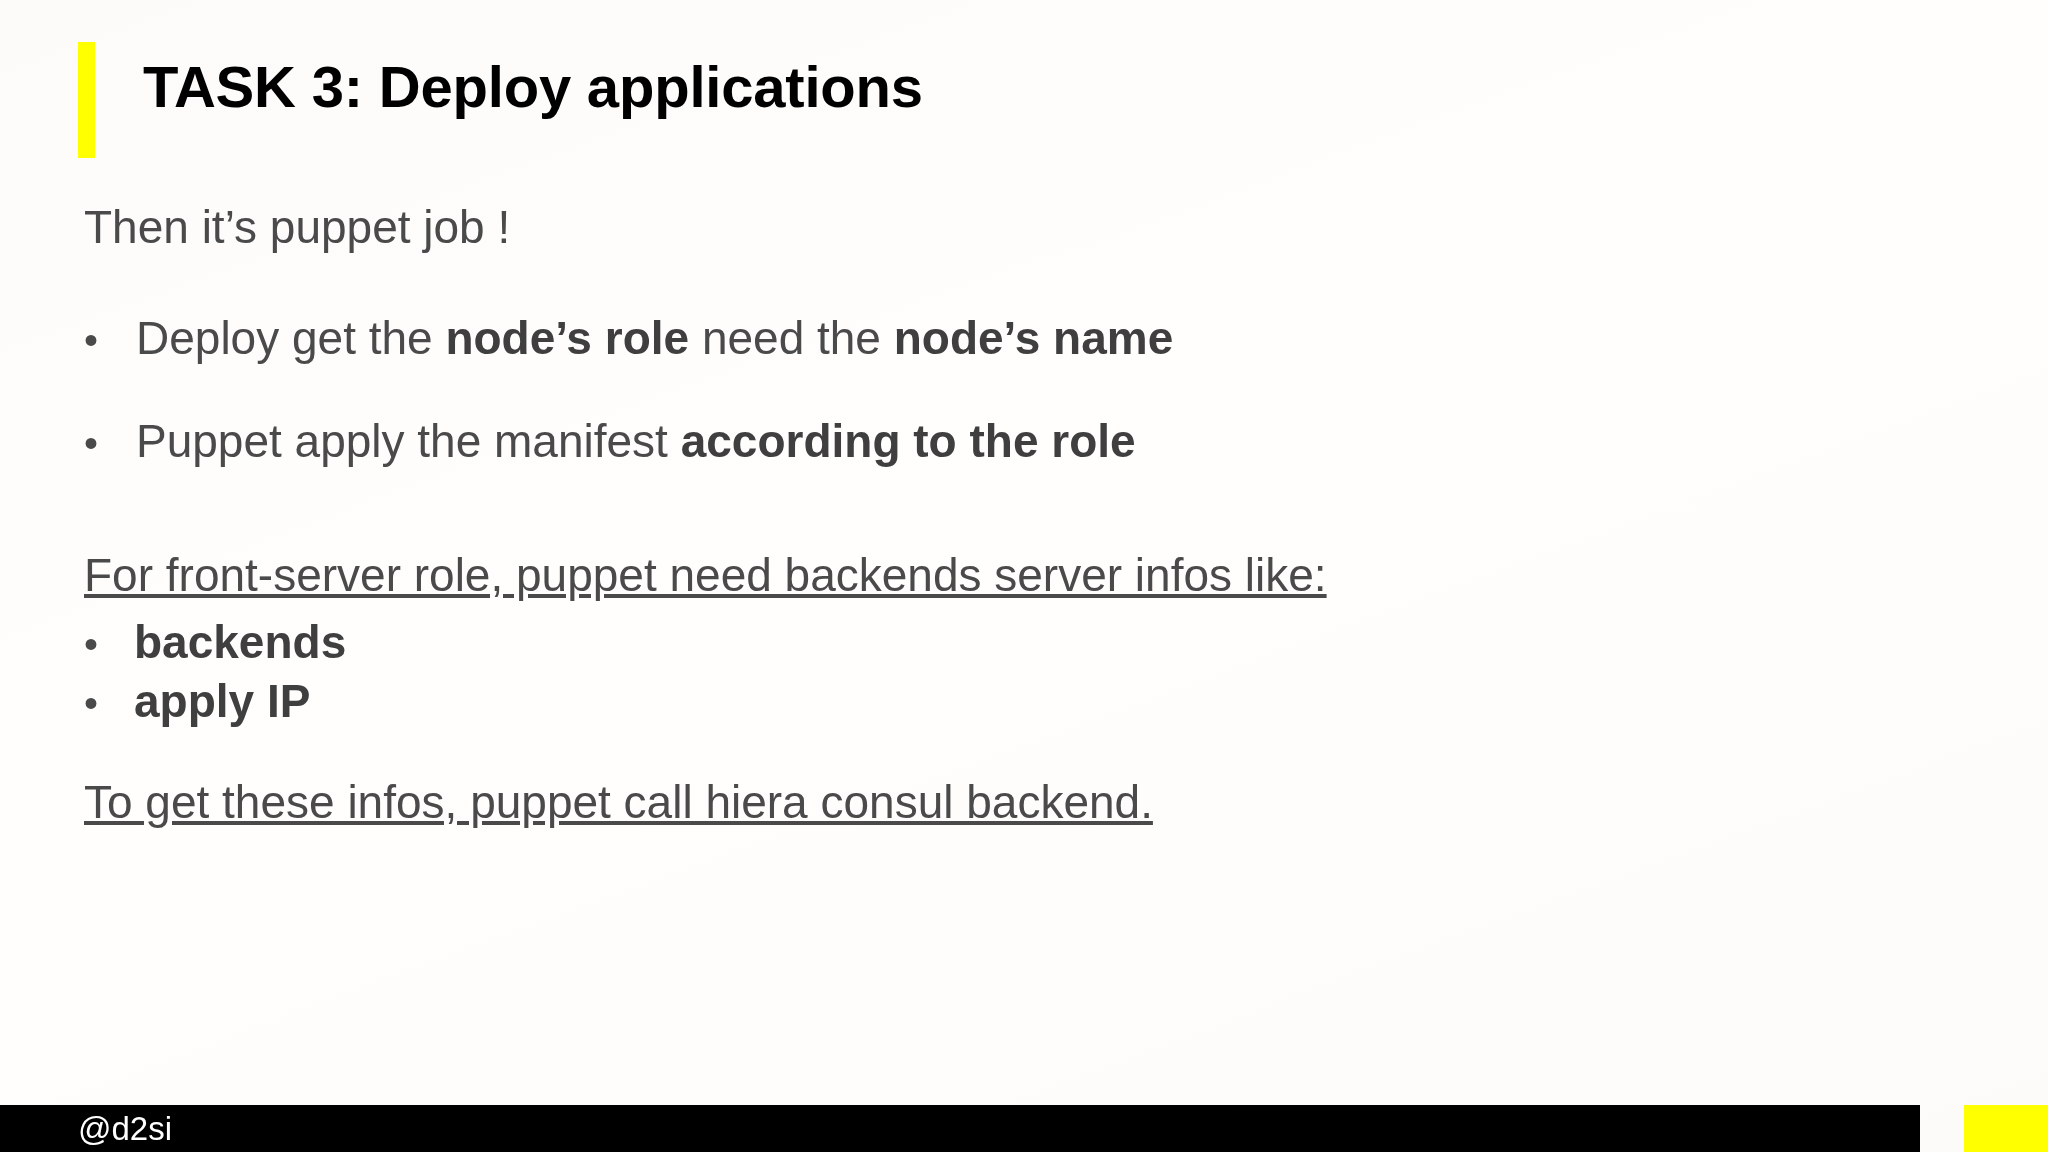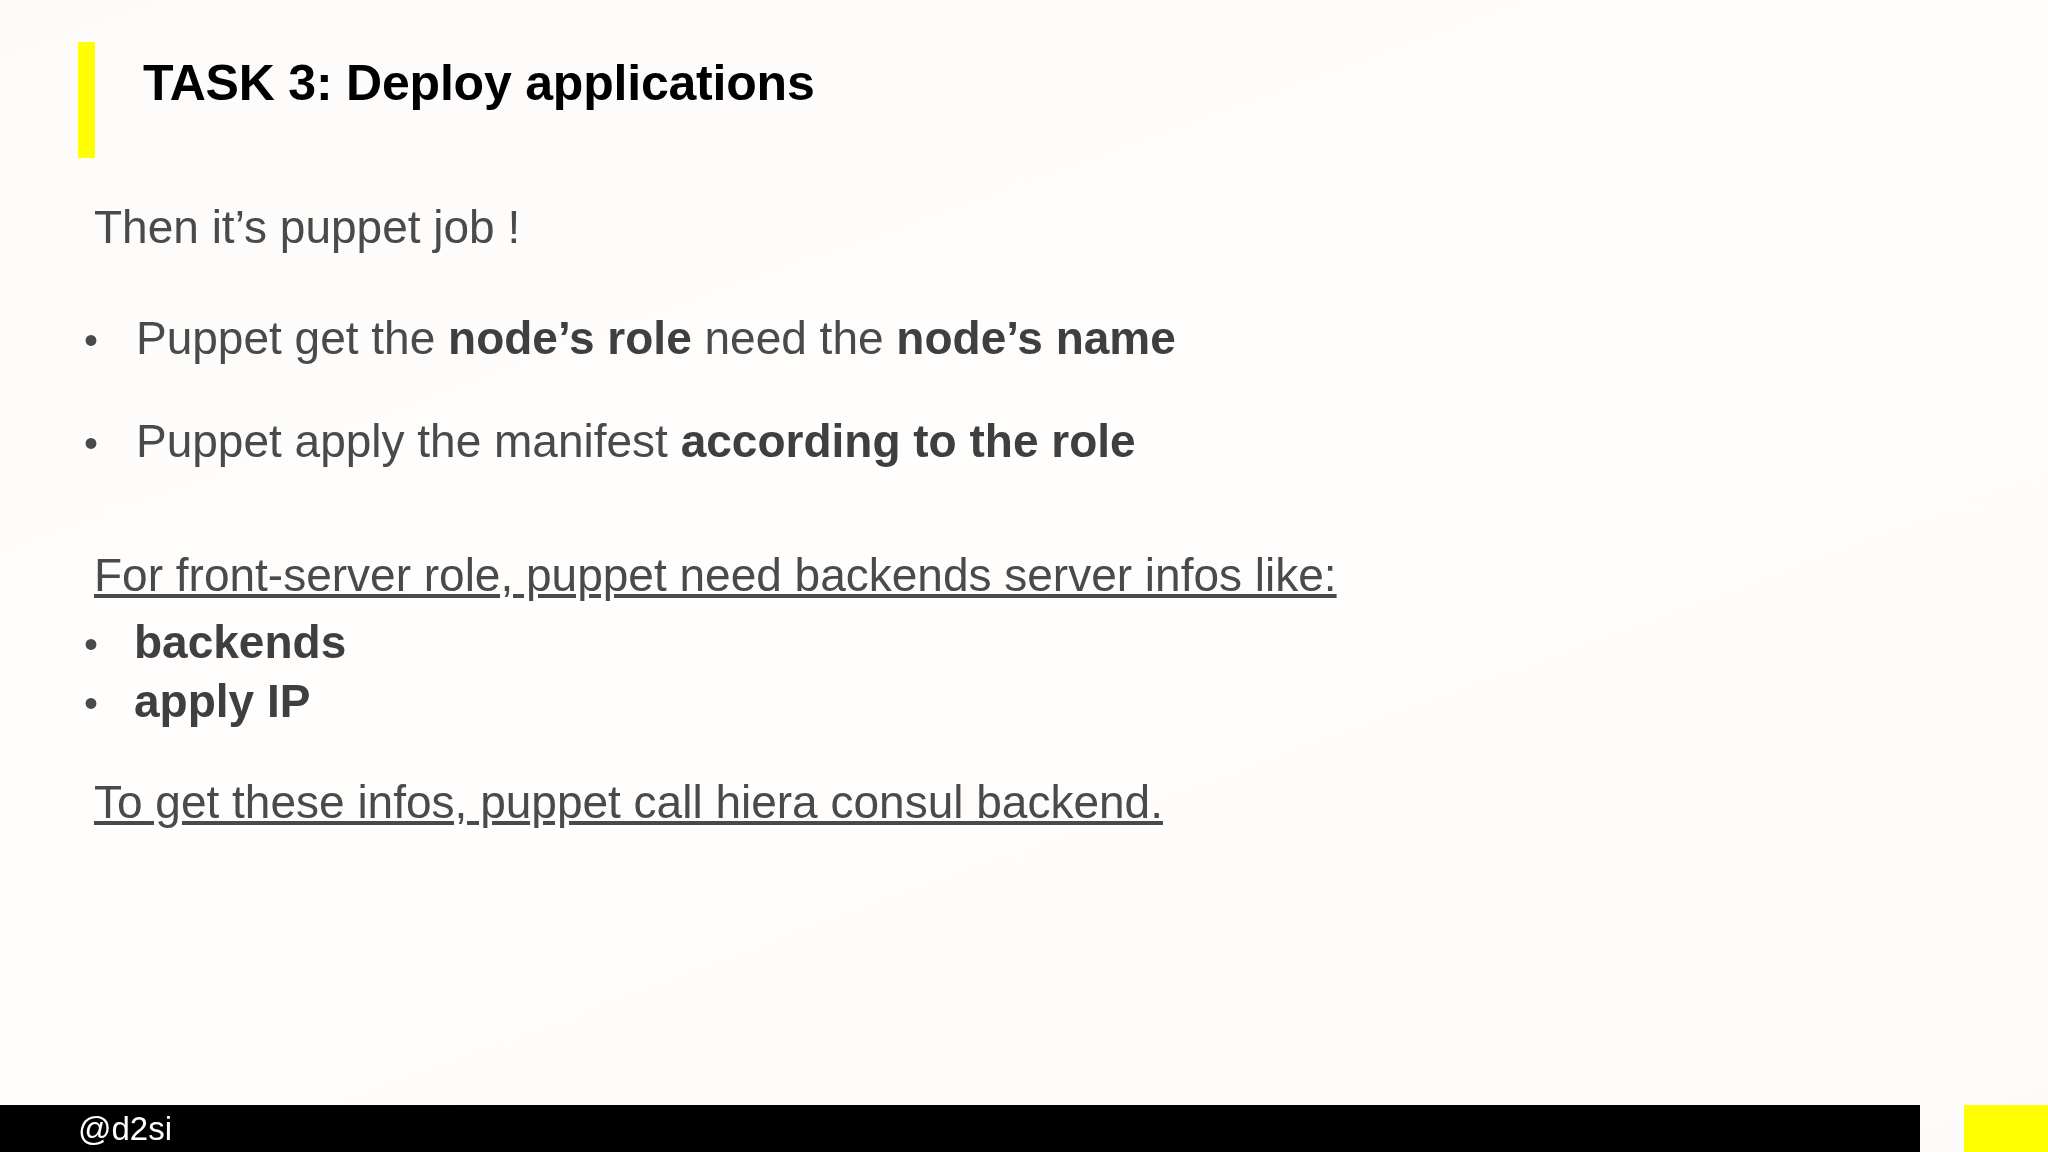--- a/index.html
+++ b/index.html
@@ -30,42 +30,42 @@
     align-items: stretch;
   }
   .title-accent {
     width: 17px;
     background: #ffff00;
     min-height: 116px;
     flex: none;
   }
   .title-text {
     margin-left: 48px;
-    font-size: 50px;
+    font-size: 58px;
     font-weight: bold;
     color: #000000;
     line-height: 1.0;
     white-space: nowrap;
     letter-spacing: -0.2px;
     align-self: flex-start;
     padding-top: 16px;
   }
 
   
   .body {
     position: absolute;
     left: 84px;
     top: 200px;
     width: 1860px;
     color: #4a4a4a;
     font-size: 46px;
     line-height: 1.2;
   }
   .para {
-    margin: 0 0 0 10px;
+    margin: 0 0 0 0;
     white-space: nowrap;
   }
   .para-intro { margin-bottom: 56px; }
   .bullet-list {
     list-style: none;
     margin: 0;
     padding: 0;
   }
   .bullet {
     display: flex;
@@ -139,21 +139,21 @@
 
   <div class="body">
 
     <p class="para para-intro">Then it’s puppet job !</p>
 
     <ul class="bullet-list">
 
       <li class="bullet">
         <span class="bullet-dot">•</span>
         <span class="bullet-text">
-          <span>Puppet get the </span><b>node’s role</b><span> need the </span><b>node’s name</b>
+          <span>Deploy get the </span><b>node’s role</b><span> need the </span><b>node’s name</b>
         </span>
       </li>
 
       <li class="bullet">
         <span class="bullet-dot">•</span>
         <span class="bullet-text">
           <span>Puppet apply the manifest </span><b>according to the role</b>
         </span>
       </li>
 

